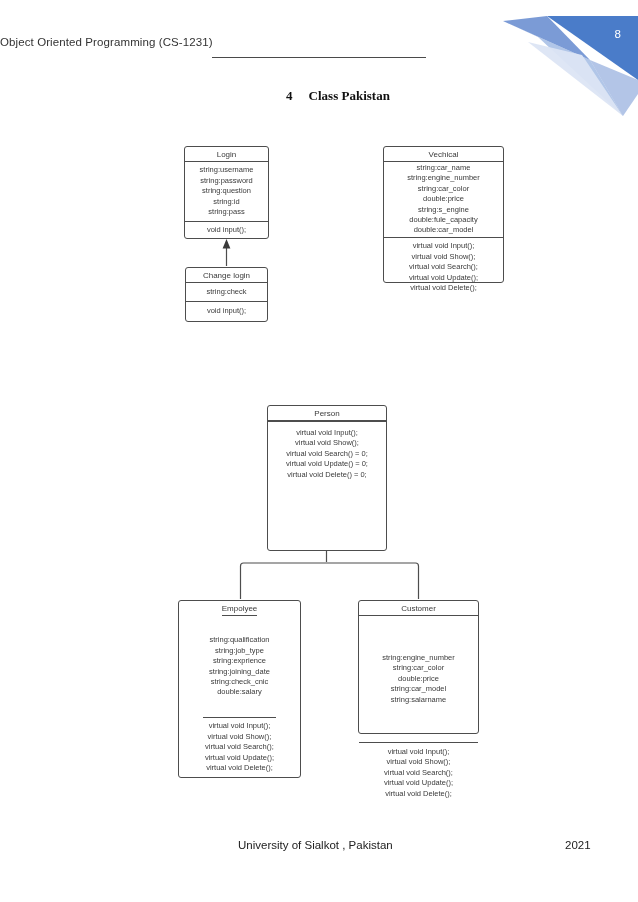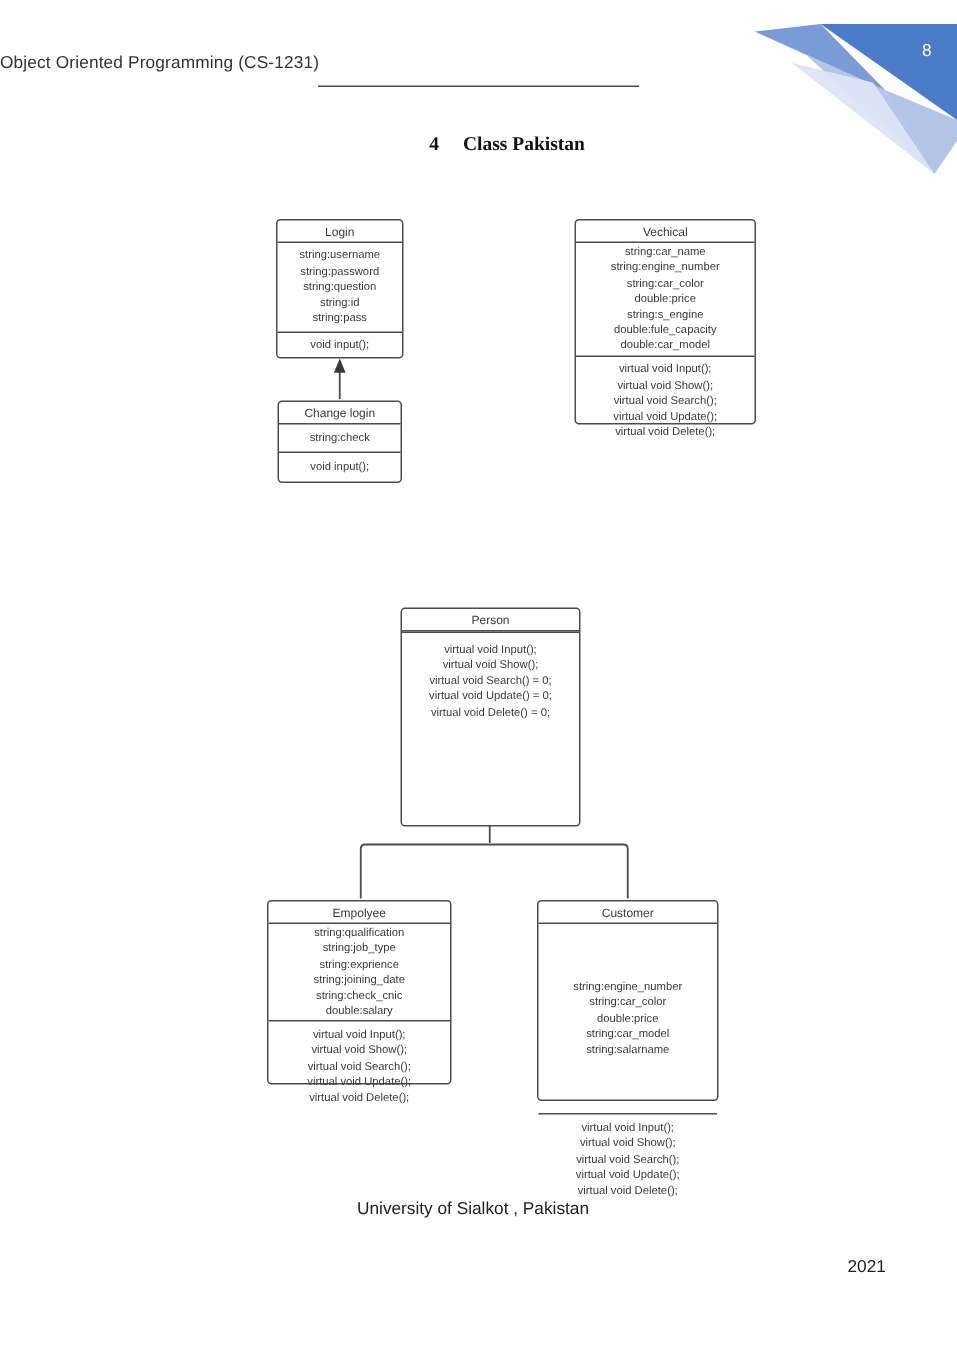--- a/index.html
+++ b/index.html
@@ -27,21 +27,21 @@
   .deco{position:absolute;top:0;right:0;}
   .deco .p-main{fill:var(--accent-blue,#4a7cc9);}
   .deco .p-mid{fill:var(--accent-blue-mid,#7496d4);opacity:.95;}
   .deco .p-light{fill:var(--accent-blue-light,#a9c0e6);opacity:.9;}
   .deco .p-pale{fill:var(--accent-blue-pale,#dce5f4);opacity:.95;}
   .deco .p-sliver{fill:var(--accent-blue-mid,#7496d4);opacity:.55;}
   .page-number{
     position:absolute;top:28px;right:17px;color:#fff;font-size:11.5px;
   }
   
-  .footer-left{position:absolute;top:800px;left:238px;font-size:11.5px;color:#222;}
+  .footer-left{position:absolute;top:839px;left:238px;font-size:11.5px;color:#222;}
   .footer-right{position:absolute;top:839px;left:565px;font-size:11.5px;color:#222;}
   
   .uml{
     position:absolute;display:flex;flex-direction:column;box-sizing:border-box;
     background:#fff;border:1.2px solid var(--box-border,#4d4d4d);border-radius:3px;
     color:var(--text-dark,#3a3a3a);font-size:7.5px;
   }
   .uml-title{
     flex:0 0 auto;height:14px;display:flex;align-items:center;justify-content:center;
     border-bottom:1px solid var(--box-border,#4d4d4d);font-size:8px;
@@ -49,21 +49,21 @@
   .uml-rows{
     white-space:pre-line;text-align:center;display:flex;flex-direction:column;
     justify-content:center;line-height:10.4px;padding:1px 2px;box-sizing:border-box;
   }
   .attrs{flex:1 1 auto;}
   .methods{flex:0 0 auto;border-top:1px solid var(--box-border,#4d4d4d);}
   .b-login   {left:184px;top:146px;width:85px; height:93px;}
   .b-vechical{left:383px;top:146px;width:121px;height:137px;}
   .b-change  {left:185px;top:267px;width:83px; height:55px;}
   .b-person  {left:267px;top:383px;width:120px;height:146px;margin-top:22px;}
-  .b-empolyee{left:178px;top:600px;width:123px;height:123px;}
+  .b-empolyee{left:178px;top:600px;width:123px;height:178px;align-items:center;}
   .b-customer{left:358px;top:600px;width:121px;height:134px;gap:36px;}
   .b-login    .methods{height:17px;}
   .b-vechical .methods{height:60px;}
   .b-change   .methods{height:20px;}
   .b-person   .methods{height:65px;}
   .b-empolyee .methods{height:60px;}
   .b-customer .methods{height:61px;}
   
   .connectors{position:absolute;top:0;left:0;pointer-events:none;}
   .cline{stroke:var(--box-border,#4d4d4d);stroke-width:1.2;fill:none;}

